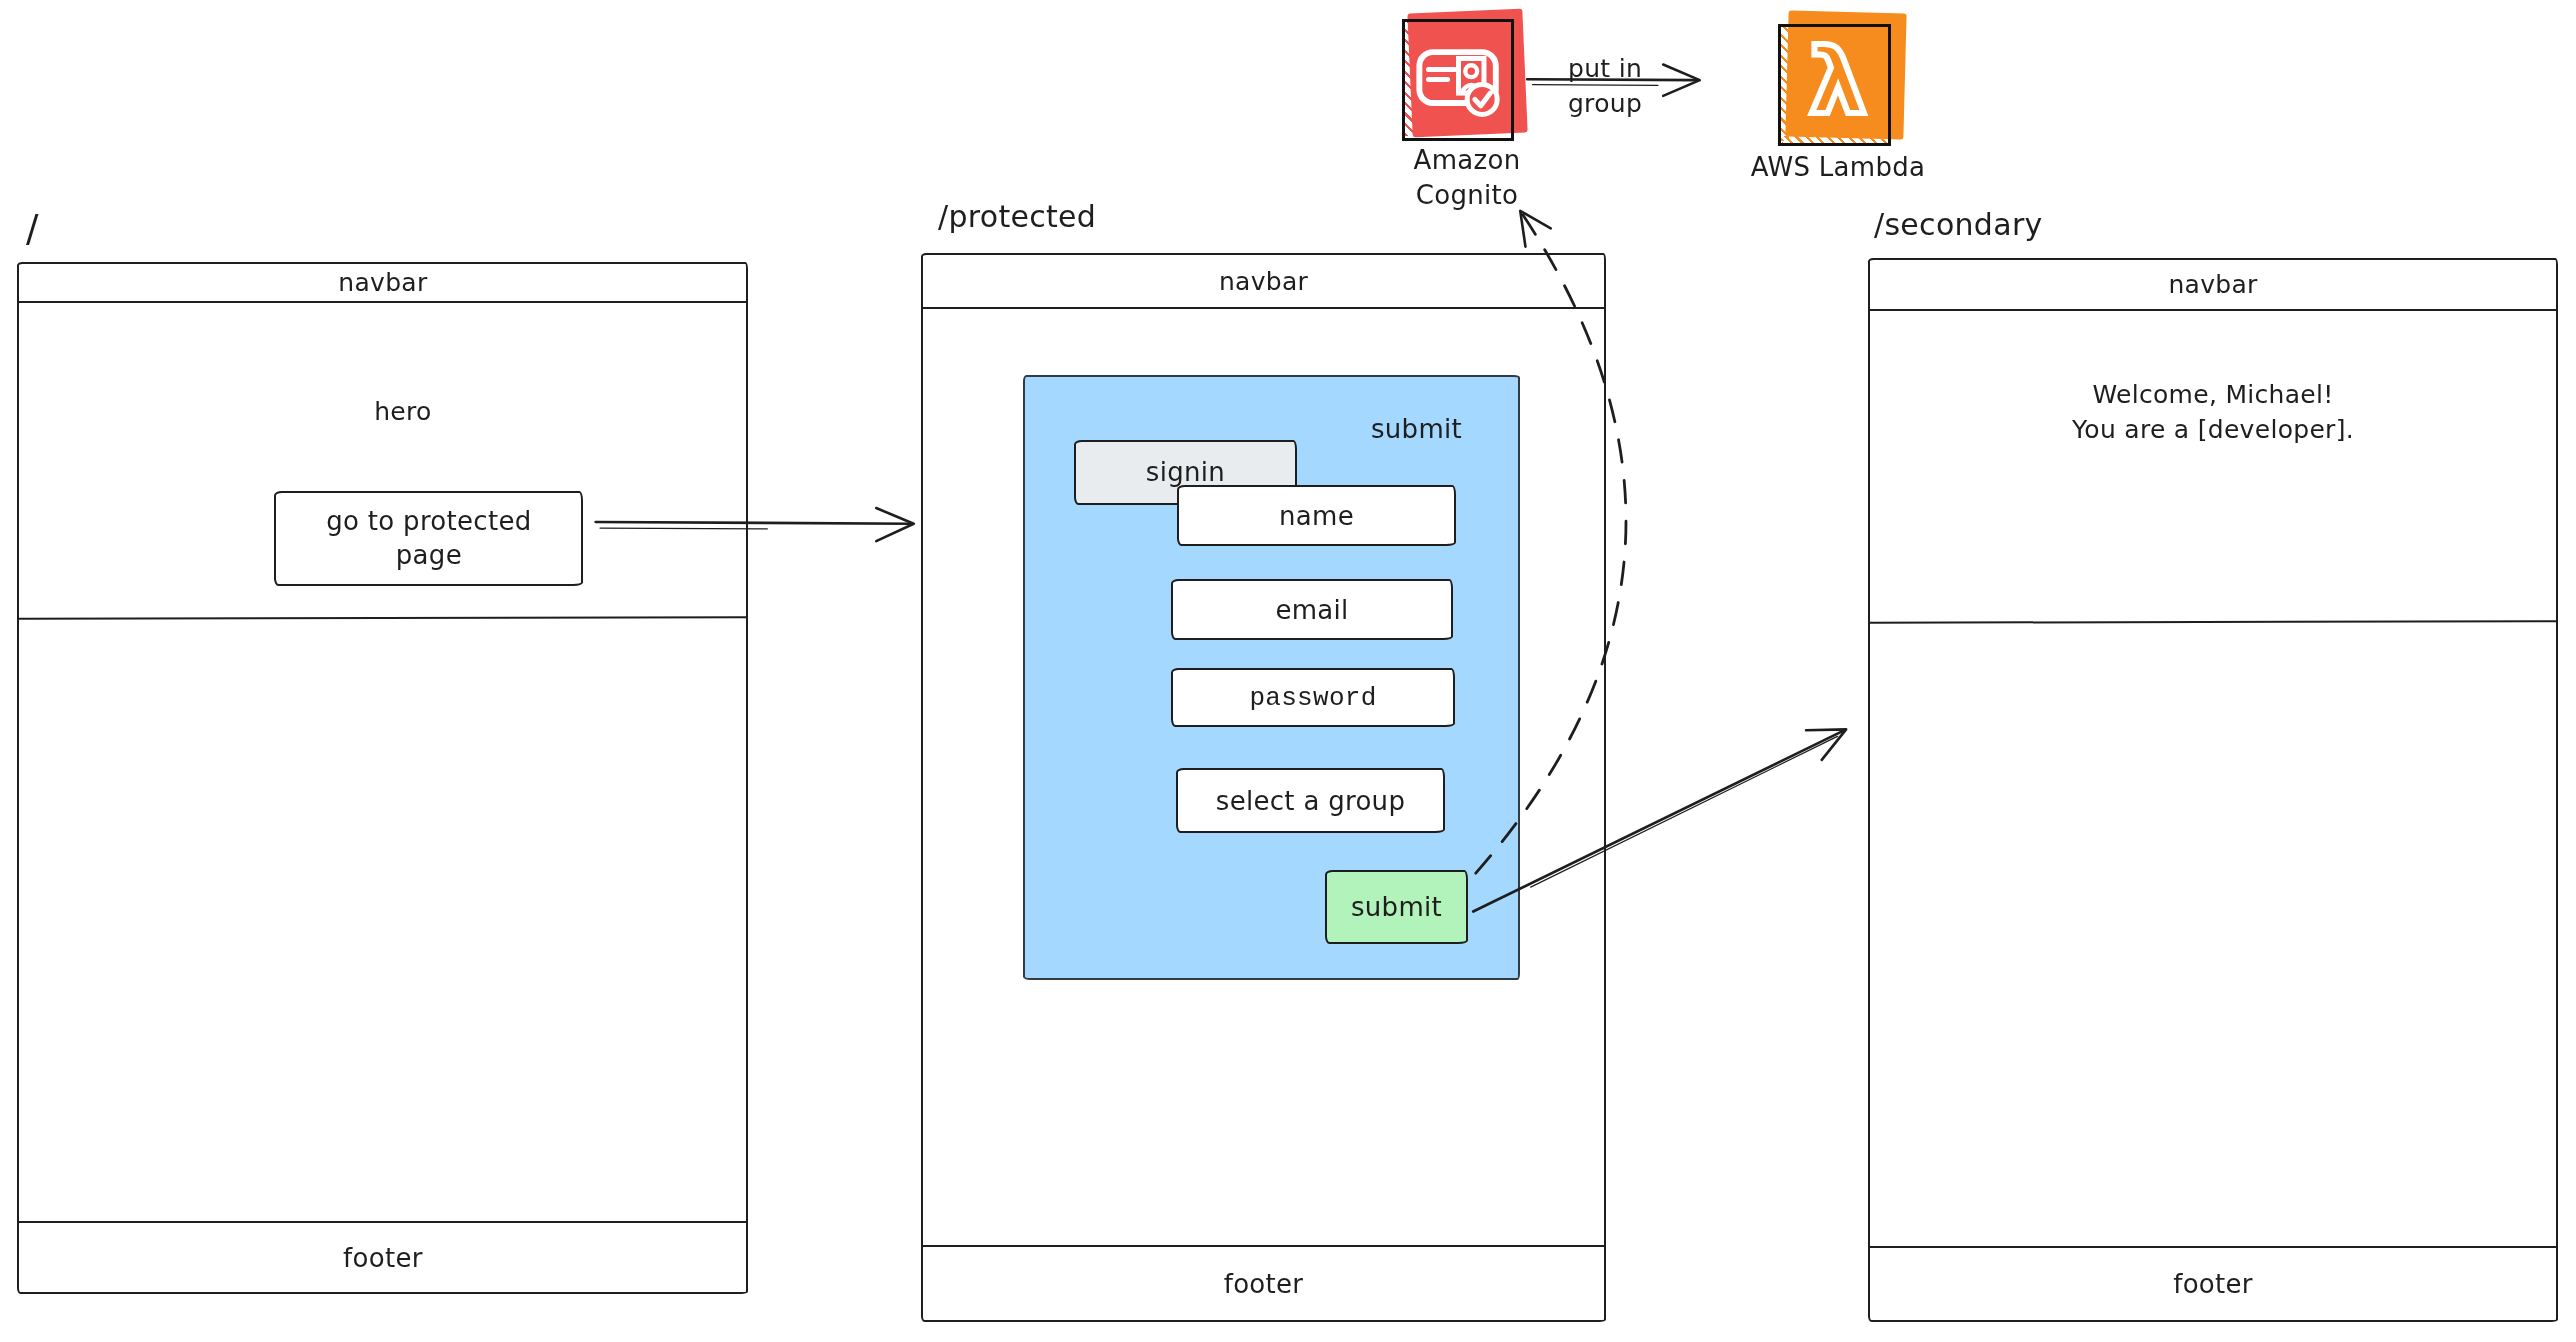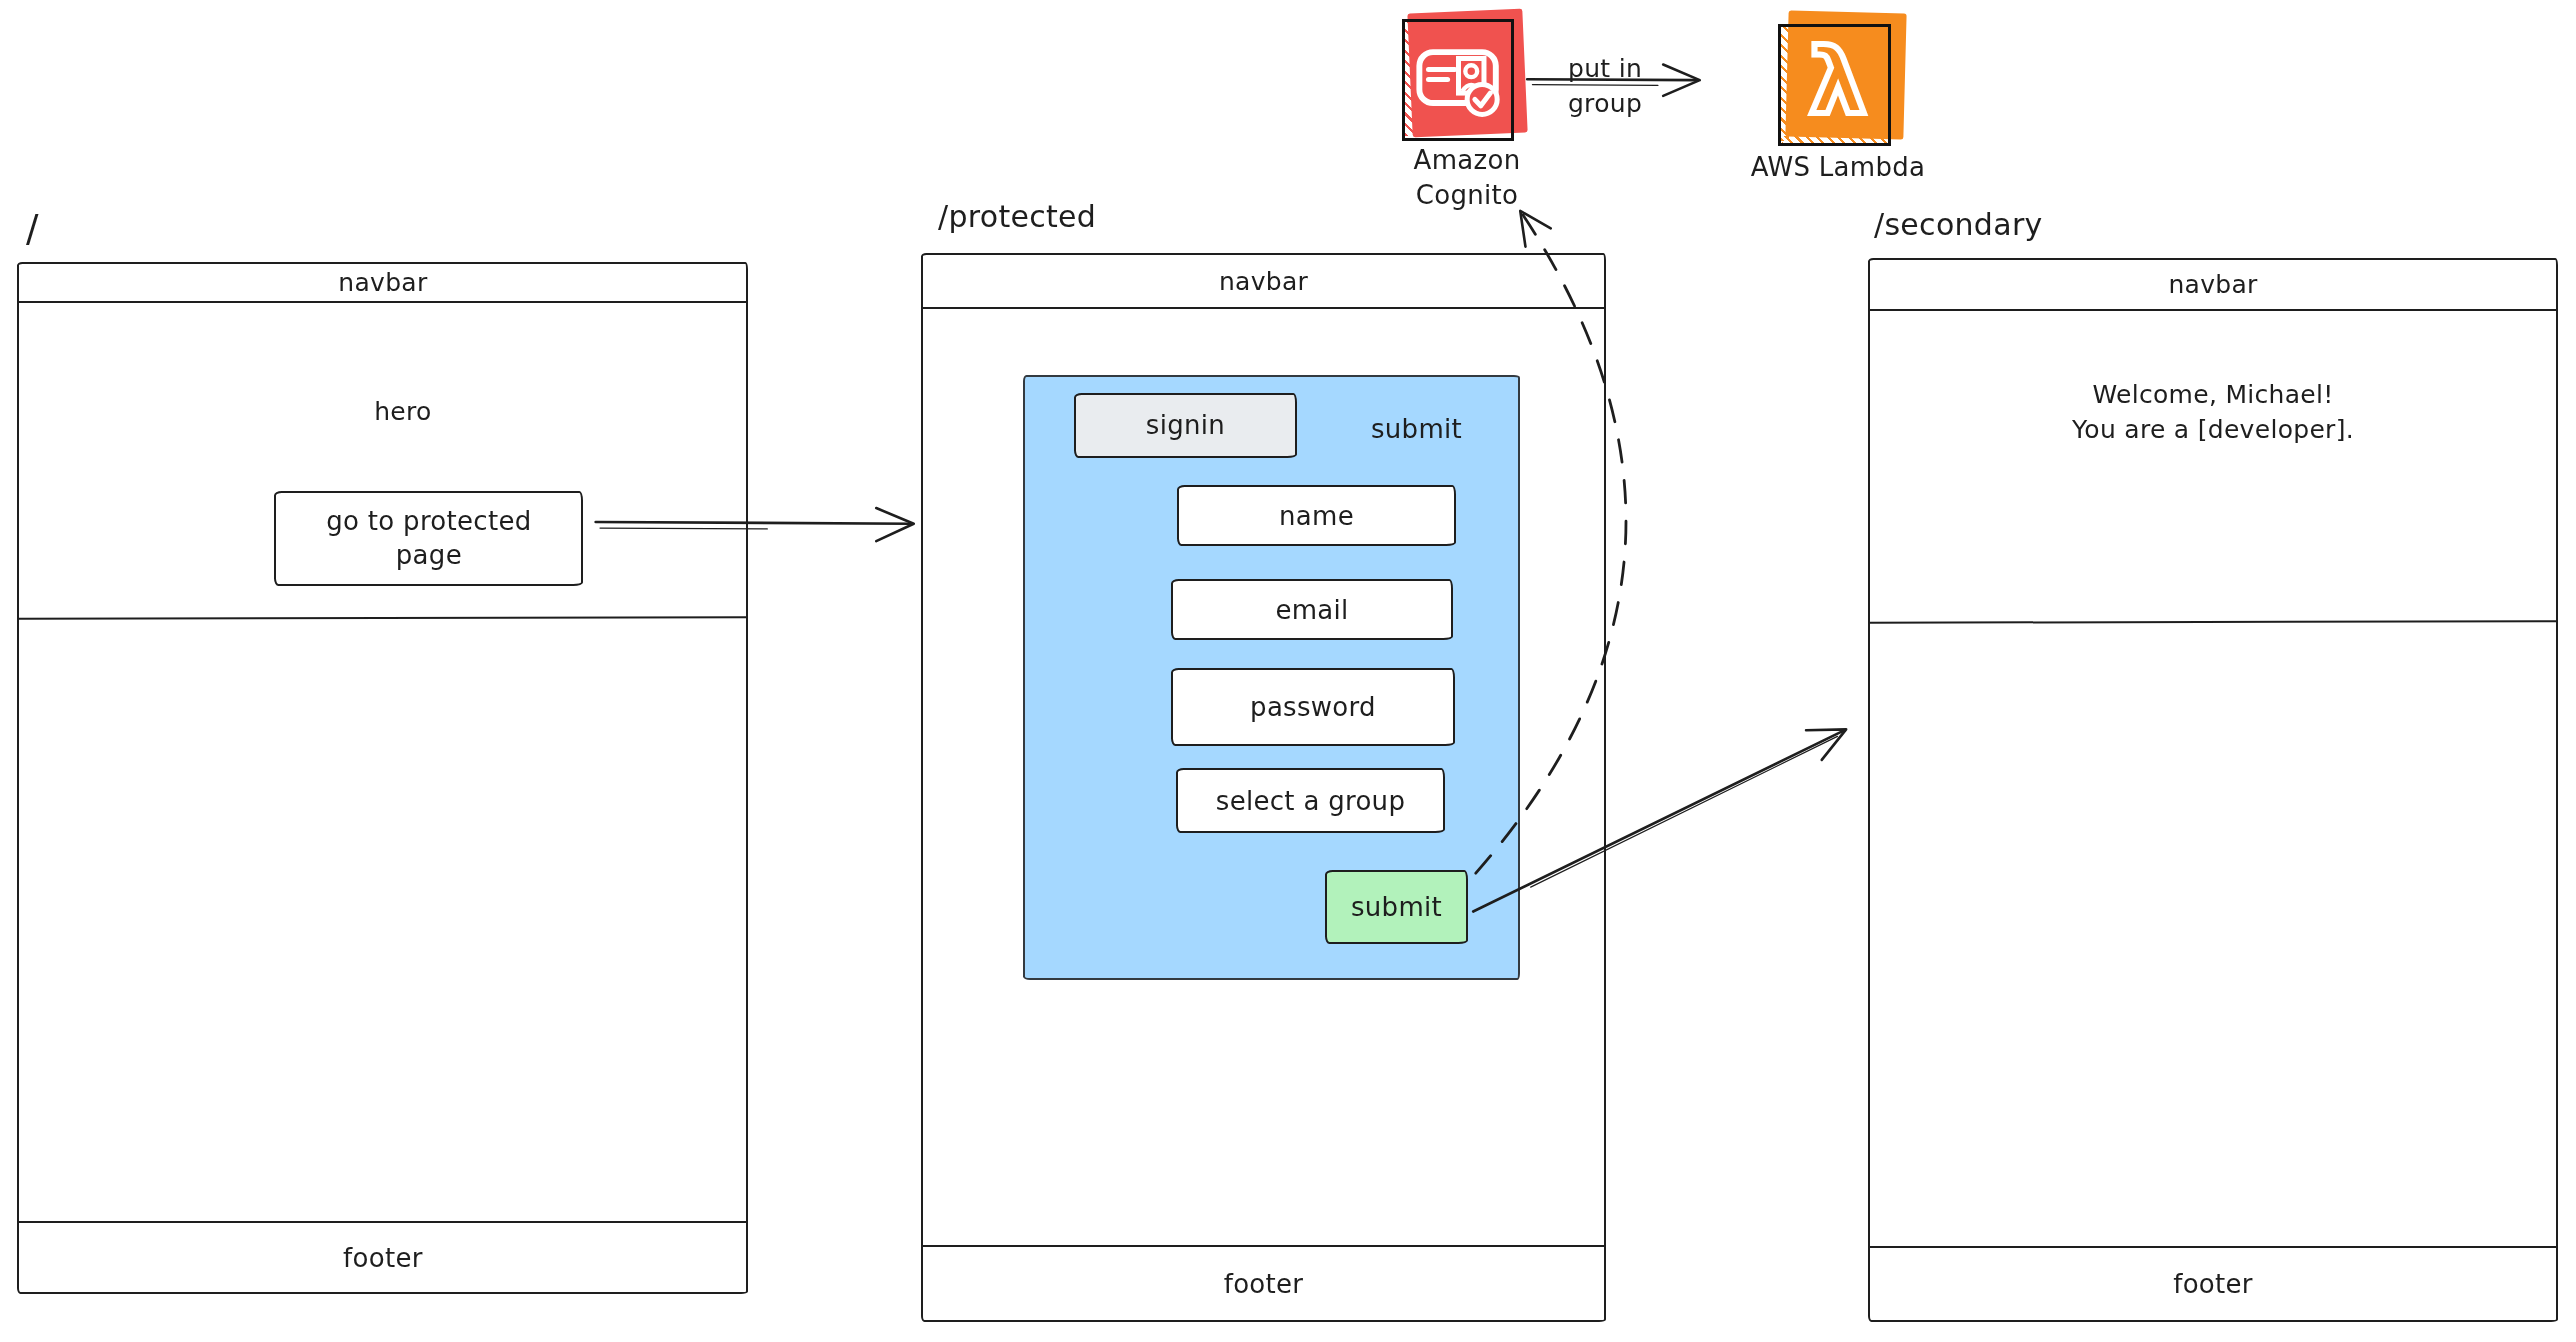--- a/index.html
+++ b/index.html
@@ -47,21 +47,21 @@
     position:absolute;background:#fff;border:2.6px solid var(--ink);
     border-radius:7.8px 3.5px 9.6px 4.4px / 4.4px 9.6px 3.5px 7.8px;
     display:flex;align-items:center;justify-content:center;
     font-size:26px;text-align:center;
   }
   .panel{
     position:absolute;background:var(--panel-blue);
     border:2.2px solid rgba(30,30,30,.85);
     border-radius:3.5px 6.1px 2.6px 7px / 6.1px 2.6px 7px 3.5px;
   }
-  .btn-grey{background:var(--signin-grey);}
+  .btn-grey{background:var(--signin-grey);margin-top:47px;}
   .btn-green{background:var(--submit-green);}
   .plain-label{position:absolute;font-size:26px;text-align:center;}
   
   .aws-icon{position:absolute;}
   .aws-fill{position:absolute;border-radius:2.6px;}
   .aws-outline{position:absolute;border:3.1px solid #111;background:transparent;}
   .hachure-v{position:absolute;background:repeating-linear-gradient(45deg,var(--hch,#f0524f) 0 2.2px,transparent 2.2px 7.4px);}
   .lambda-glyph{
     position:absolute;inset:0;display:flex;align-items:center;justify-content:center;
     font-size:91px;font-weight:700;color:transparent;
@@ -105,21 +105,21 @@
         <span>signin</span>
       </div>
       <div class="plain-label" style="left:322px;top:37px;width:139px;">submit</div>
 
       <div class="sketch-box" style="left:152px;top:108px;width:279px;height:61px;">
         <span>name</span>
       </div>
       <div class="sketch-box" style="left:146px;top:202px;width:282px;height:61px;">
         <span>email</span>
       </div>
-      <div class="sketch-box" style="left:146px;top:291px;width:284px;height:78px;">
+      <div class="sketch-box" style="left:146px;top:291px;width:284px;height:59px;font-family:Liberation Mono, monospace;">
         <span>password</span>
       </div>
       <div class="sketch-box" style="left:151px;top:391px;width:269px;height:65px;">
         <span>select a group</span>
       </div>
       <div class="sketch-box btn-green" style="left:300px;top:493px;width:143px;height:74px;">
         <span>submit</span>
       </div>
     </div>
 

